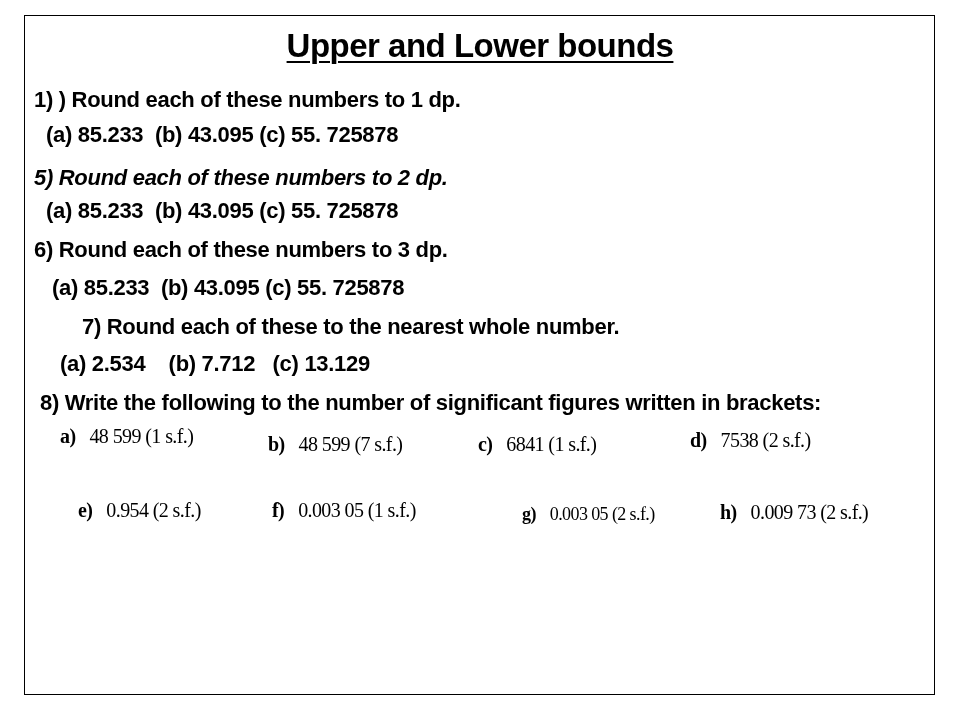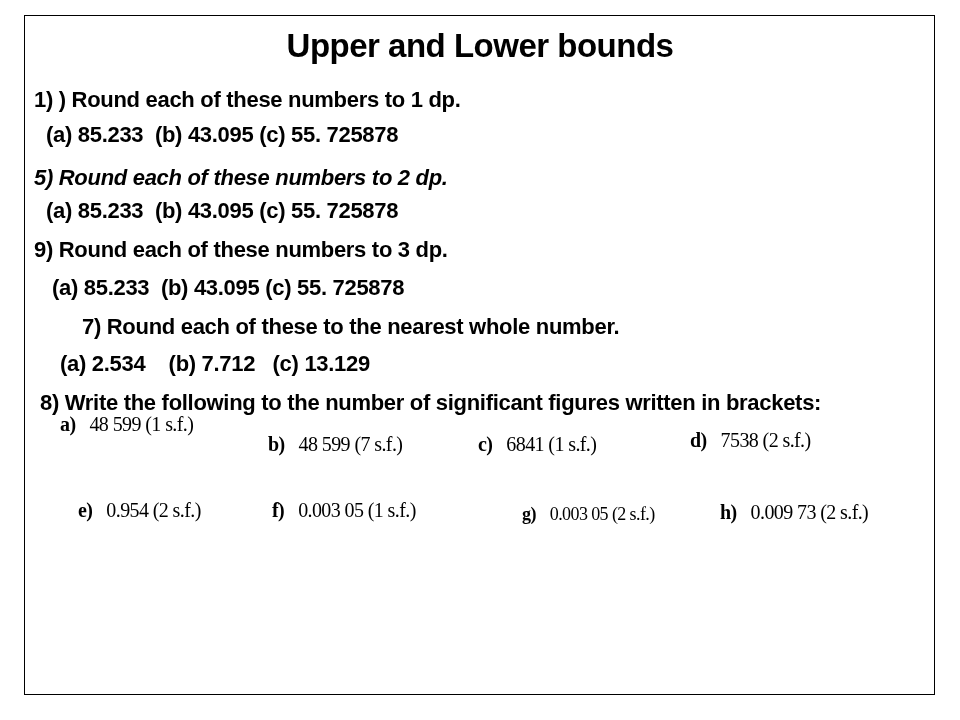--- a/index.html
+++ b/index.html
@@ -29,20 +29,21 @@
       top: 26px;
       width: 960px;
       text-align: center;
       font-family: "Liberation Sans", sans-serif;
       font-weight: bold;
       font-size: 33px;
       line-height: 40px;
       color: #000000;
     }
     .title span {
+      text-decoration: underline;
       text-decoration-thickness: 2px;
       text-underline-offset: 4px;
       letter-spacing: -0.5px;
       margin-top: 20px;
     }
     .line {
       position: absolute;
       font-family: "Liberation Sans", sans-serif;
       font-weight: bold;
       font-size: 22px;
@@ -76,29 +77,29 @@
 <div class="title">
   <span>Upper and Lower bounds</span>
 </div>
 
 <div class="line" style="left:34px; top:88px;">1) ) Round each of these numbers to 1 dp.</div>
 <div class="line" style="left:46px; top:123px;">(a) 85.233  (b) 43.095 (c) 55. 725878</div>
 
 <div class="line" style="left:34px; top:166px;font-style:italic;">5) Round each of these numbers to 2 dp.</div>
 <div class="line" style="left:46px; top:199px;">(a) 85.233  (b) 43.095 (c) 55. 725878</div>
 
-<div class="line" style="left:34px; top:238px;">9) Round each of these numbers to 3 dp.</div>
+<div class="line" style="left:34px; top:238px;">6) Round each of these numbers to 3 dp.</div>
 <div class="line" style="left:52px; top:276px;">(a) 85.233  (b) 43.095 (c) 55. 725878</div>
 
 <div class="line" style="left:40px; top:315px;margin-left:42px;">7) Round each of these to the nearest whole number.</div>
 <div class="line" style="left:60px; top:352px;">(a) 2.534    (b) 7.712   (c) 13.129</div>
 
 <div class="line" style="left:40px; top:391px;">8) Write the following to the number of significant figures written in brackets:</div>
 
-<div class="sf-item" style="left:60px; top:412px;"><span class="lbl">a)</span><span>48 599 (1 s.f.)</span></div>
+<div class="sf-item" style="left:60px; top:424px;"><span class="lbl">a)</span><span>48 599 (1 s.f.)</span></div>
 <div class="sf-item" style="left:268px; top:432px;"><span class="lbl">b)</span><span>48 599 (7 s.f.)</span></div>
 <div class="sf-item" style="left:478px; top:432px;"><span class="lbl">c)</span><span>6841 (1 s.f.)</span></div>
 <div class="sf-item" style="left:690px; top:428px;"><span class="lbl">d)</span><span>7538 (2 s.f.)</span></div>
 
 <div class="sf-item" style="left:78px; top:498px;"><span class="lbl">e)</span><span>0.954 (2 s.f.)</span></div>
 <div class="sf-item" style="left:272px; top:498px;"><span class="lbl">f)</span><span>0.003 05 (1 s.f.)</span></div>
 <div class="sf-item small" style="left:522px; top:502px;"><span class="lbl">g)</span><span>0.003 05 (2 s.f.)</span></div>
 <div class="sf-item" style="left:720px; top:500px;"><span class="lbl">h)</span><span>0.009 73 (2 s.f.)</span></div>
 
 </body></html>

